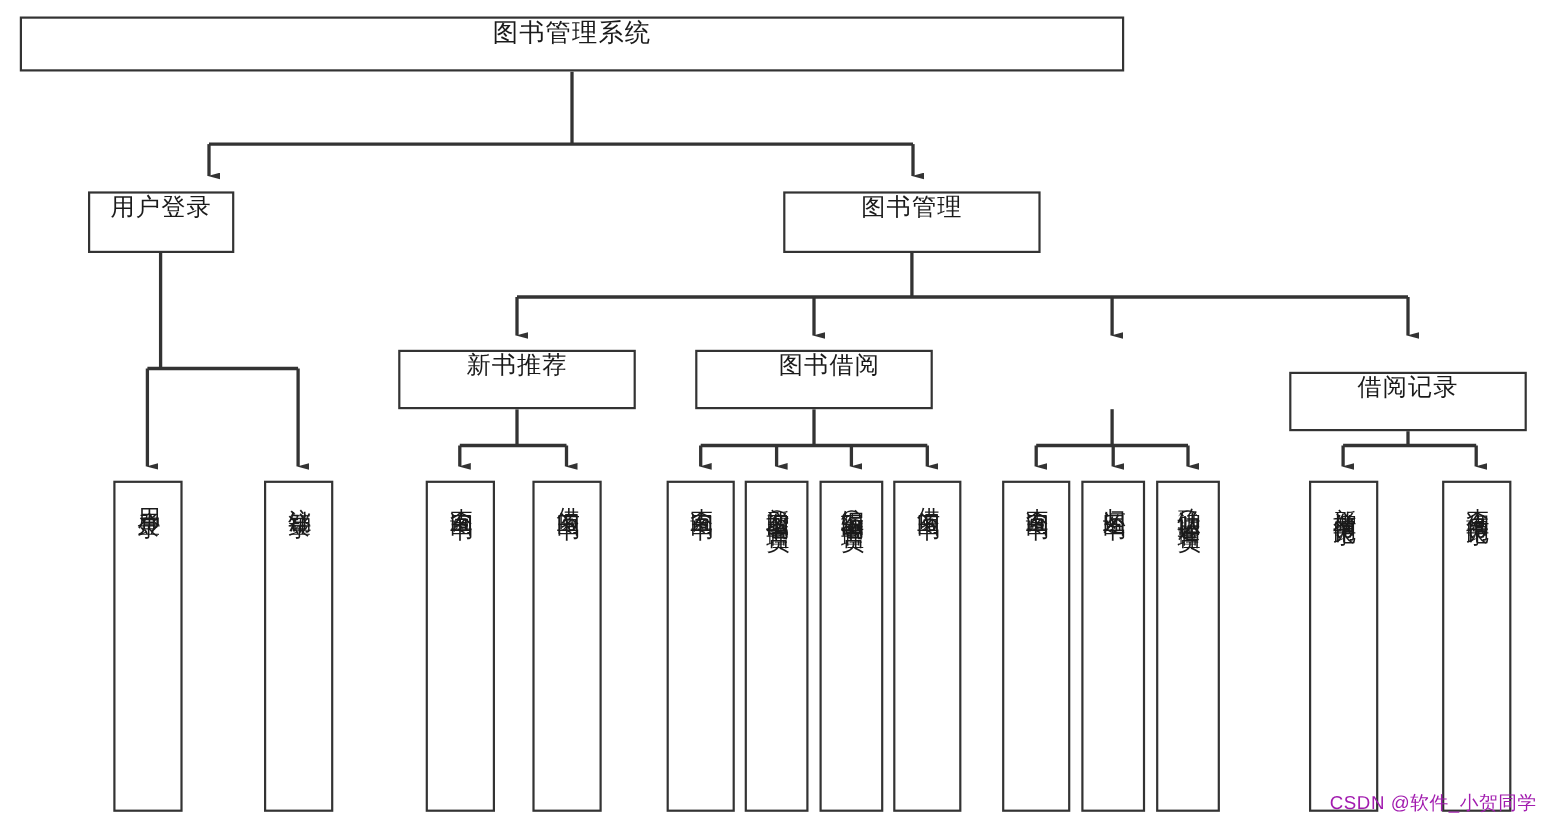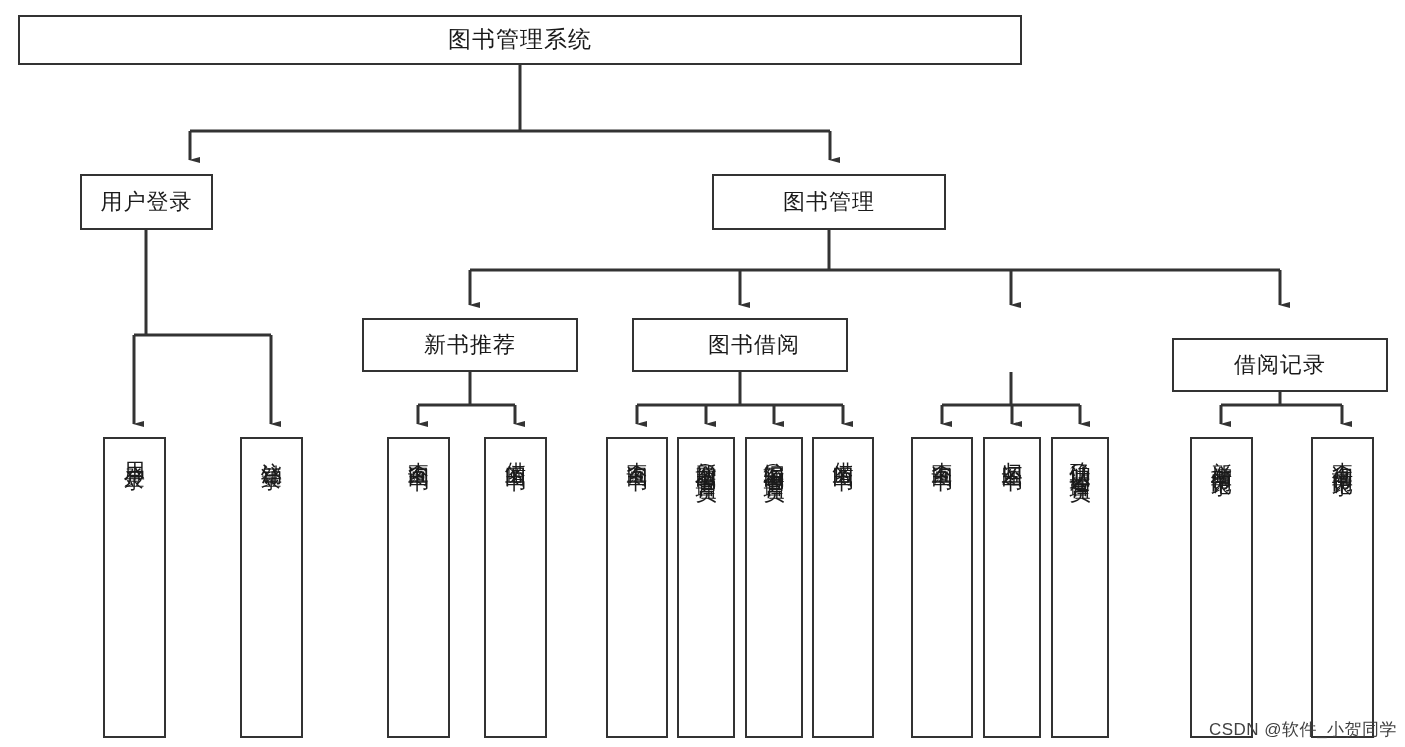--- a/index.html
+++ b/index.html
@@ -25,21 +25,21 @@
     width: 1405px;
     height: 747px;
     pointer-events: none;
   }
   .node {
     position: absolute;
     box-sizing: border-box;
     background: #ffffff;
     border: 2px solid #333333;
     display: flex;
-    align-items: center;
+    align-items: flex-start;
     justify-content: center;
     color: #1a1a1a;
     z-index: 2;
   }
   .node.h {
     font-size: 22px;
     line-height: 1.1;
     letter-spacing: 1px;
   }
   .node.leaf {
@@ -58,21 +58,21 @@
   }
   .node.root {
     font-size: 23px;
     letter-spacing: 1px;
   }
   .watermark {
     position: absolute;
     right: 8px;
     bottom: 6px;
     font-size: 17px;
-    color: #404040;
+    color: #a21caf;
     letter-spacing: 0.5px;
     z-index: 5;
     white-space: nowrap;
   }
 </style>
 </head>
 <body>
 
 <div id="canvas">
 

